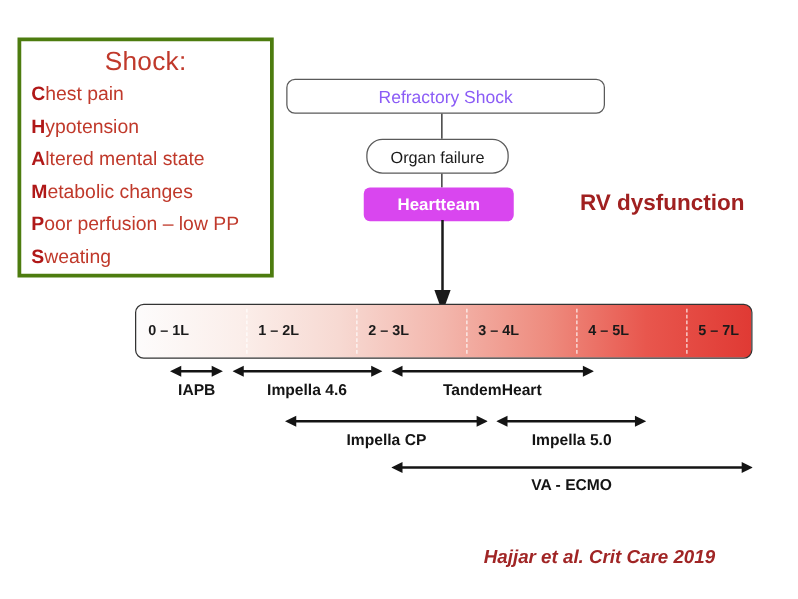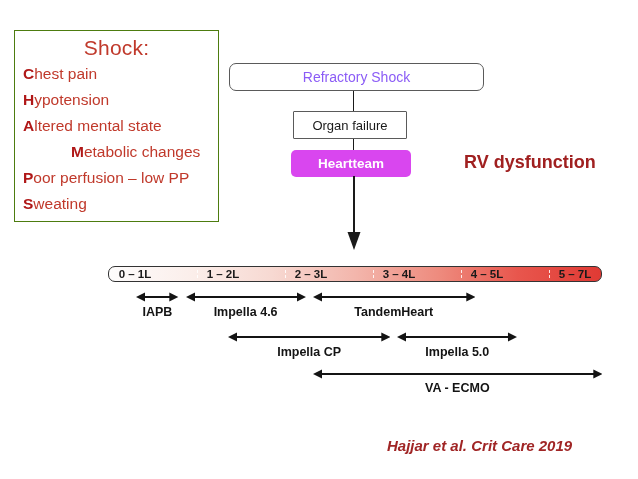--- a/index.html
+++ b/index.html
@@ -16,21 +16,21 @@
     overflow: hidden;
   }
 
   
   #shock-panel {
     position: absolute;
     left: 14px;
     top: 30px;
     width: 205px;
     height: 192px;
-    border: 1px solid #4d7c0f;
+    border: 3px solid #4d7c0f;
     background: #ffffff;
     box-sizing: border-box;
   }
   #shock-title {
     position: absolute;
     left: 0;
     top: 5px;
     width: 100%;
     text-align: center;
     font-size: 21px;
@@ -68,21 +68,21 @@
     background: #ffffff;
     font-size: 14px;
     color: #8b5cf6;
   }
   #box-organ-failure {
     left: 293px;
     top: 111px;
     width: 114px;
     height: 28px;
     border: 1.3px solid #5a5a5a;
-    border-radius: 1px;
+    border-radius: 13px;
     background: #ffffff;
     font-size: 13px;
     color: #1a1a1a;
   }
   #box-heartteam {
     left: 291px;
     top: 150px;
     width: 120px;
     height: 27px;
     border-radius: 5px;
@@ -116,23 +116,23 @@
     left: 340px;
     top: 176px;
     width: 30px;
     height: 76px;
   }
 
   
   #flow-bar {
     position: absolute;
     left: 108px;
-    top: 266px;
+    top: 243px;
     width: 494px;
-    height: 16px;
+    height: 44px;
     border: 1.4px solid #333333;
     border-radius: 7px;
     box-sizing: border-box;
     background: linear-gradient(to right,
       #fdfcfc 0%,
       #fbeeea 17%,
       #f7d9d2 33%,
       #f3b6ac 50%,
       #ee8b7e 67%,
       #e8564d 83%,
@@ -196,21 +196,21 @@
     <div id="shock-title">Shock:</div>
     <div class="shock-line" id="shock-line-0" style="top: 34px;">
       <span class="cap">C</span><span>hest pain</span>
     </div>
     <div class="shock-line" id="shock-line-2" style="top: 86px;">
       <span class="cap">A</span><span>ltered mental state</span>
     </div>
     <div class="shock-line" id="shock-line-1" style="top: 60px;">
       <span class="cap">H</span><span>ypotension</span>
     </div>
-    <div class="shock-line" id="shock-line-3" style="top: 112px; margin-left: 48px;">
+    <div class="shock-line" id="shock-line-3" style="top: 112px;">
       <span class="cap">M</span><span>etabolic changes</span>
     </div>
     <div class="shock-line" id="shock-line-4" style="top: 138px;">
       <span class="cap">P</span><span>oor perfusion – low PP</span>
     </div>
     <div class="shock-line" id="shock-line-5" style="top: 164px;">
       <span class="cap">S</span><span>weating</span>
     </div>
   </div>
 

